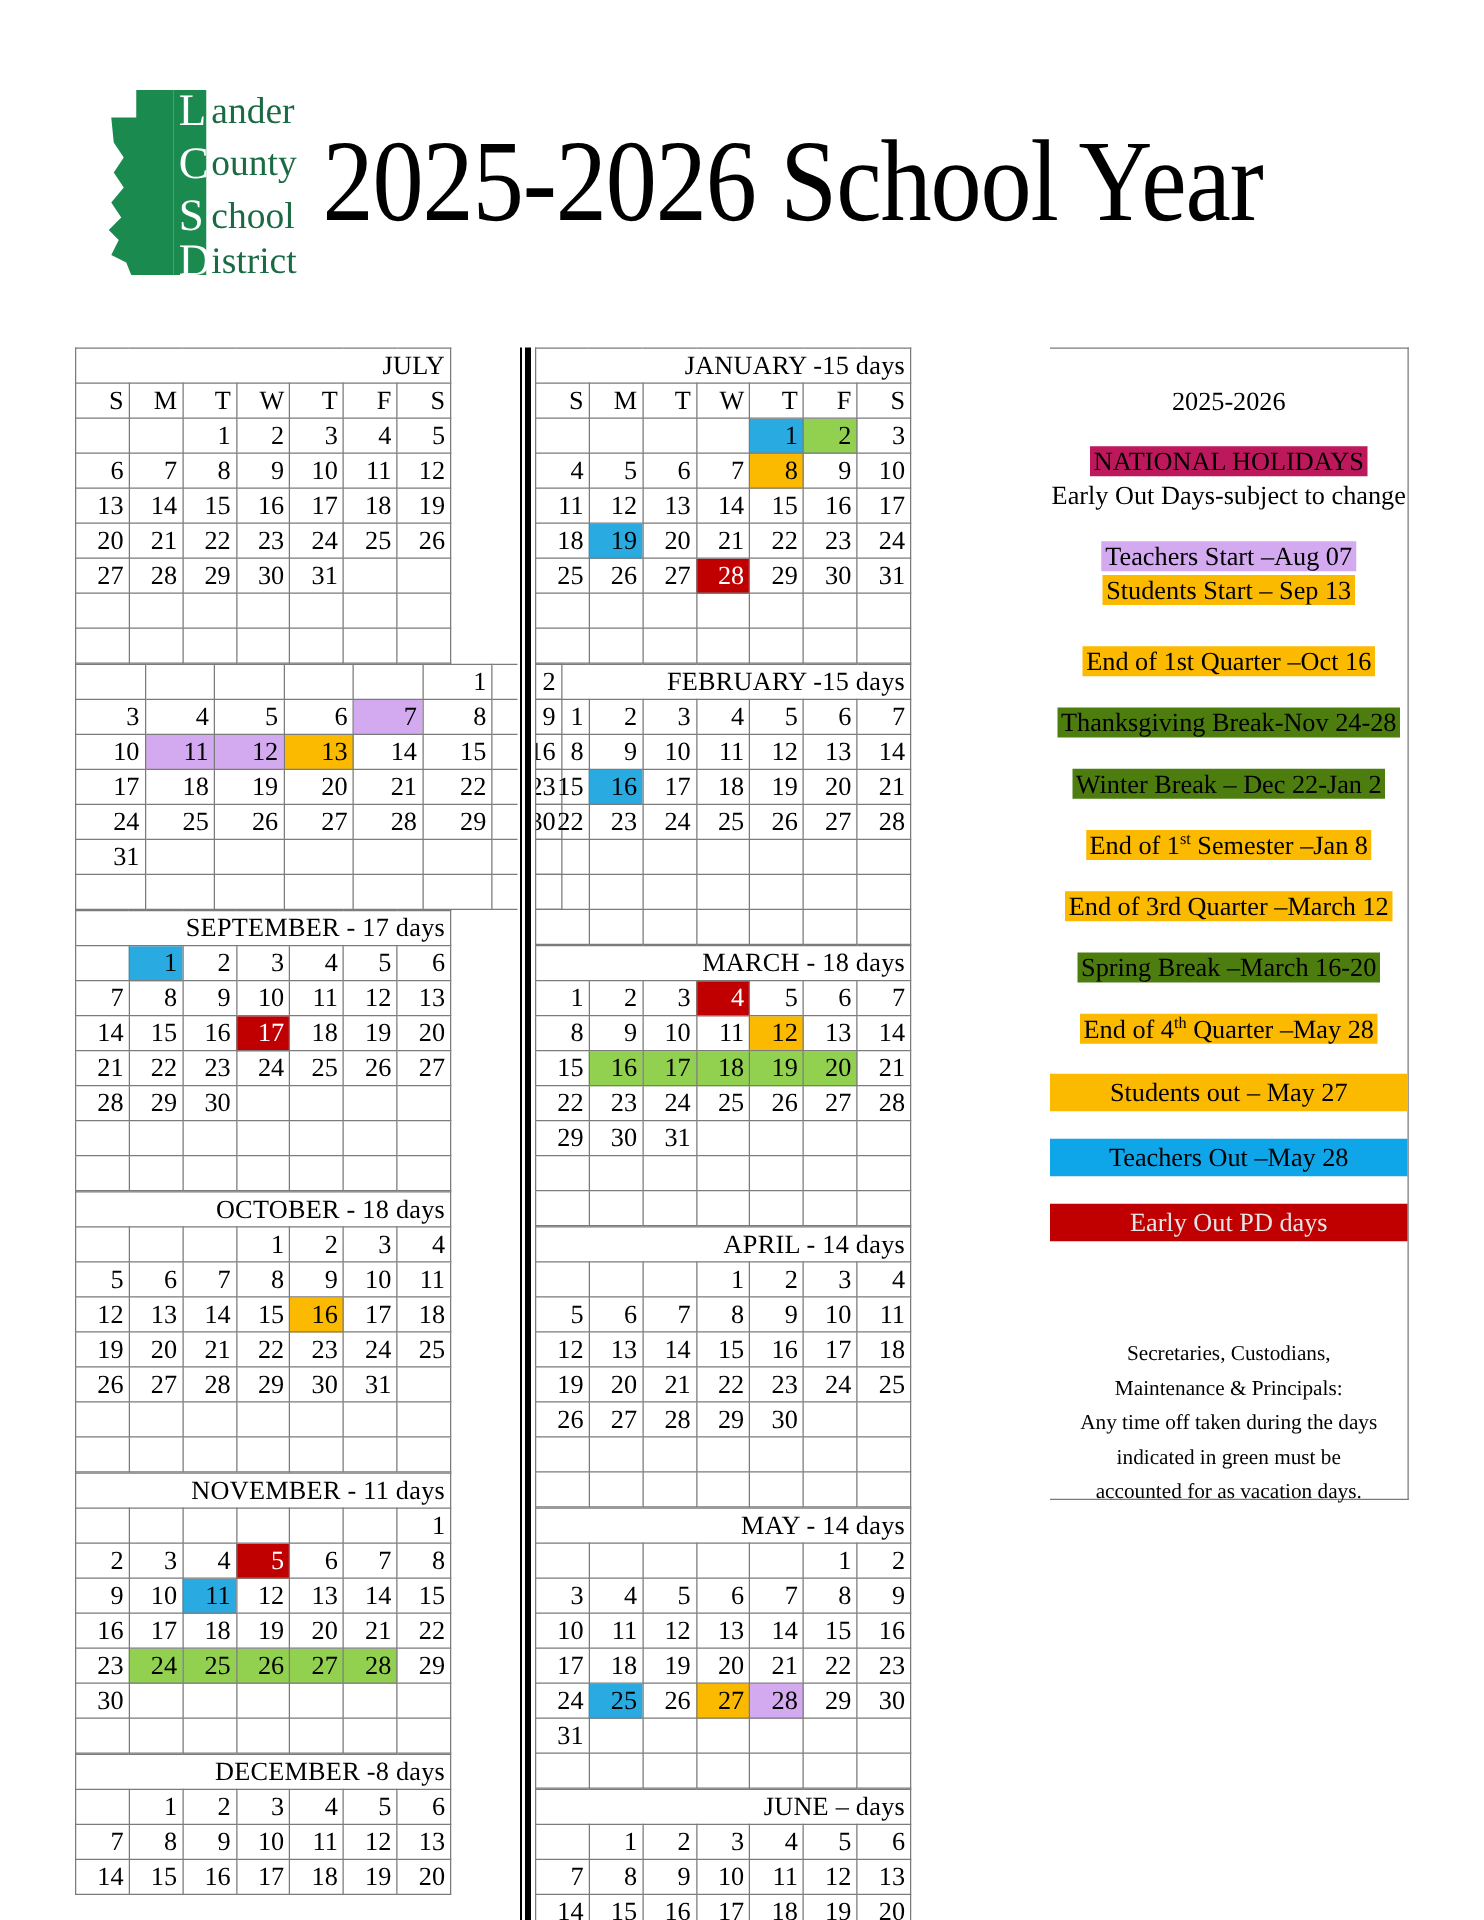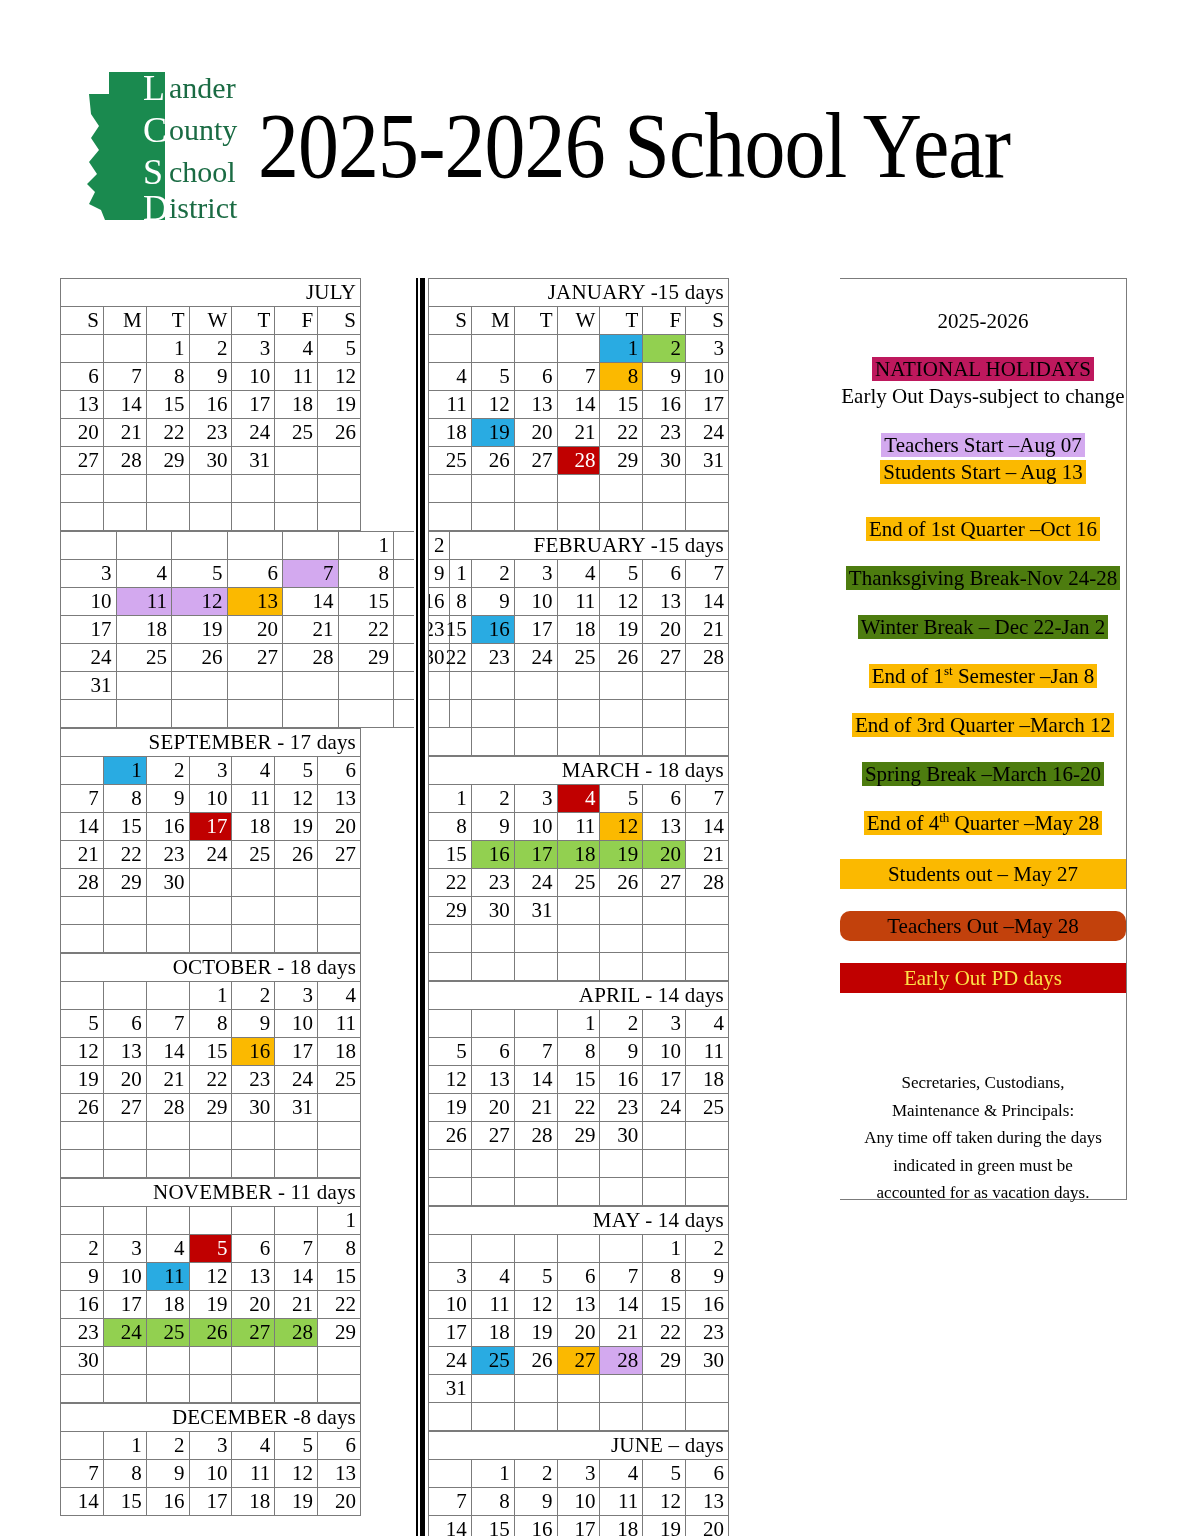--- a/index.html
+++ b/index.html
@@ -68,22 +68,22 @@
   .lg-gap-l{height:30px;}
   .mark-cyan{background:#be185d;}
   .mark-green{background:#4d7c0f;}
   .mark-orange{background:#fbb900;}
   .mark-purple{background:#d3a9ef;}
   .bar{
     display:block;width:100%;box-sizing:border-box;
     text-align:center;font-size:21px;line-height:30px;height:30px;
   }
   .bar-orange{background:#fbb900;}
-  .bar-purple{background:#c2410c;border-radius:10px;}
-  .bar-red{background:#c00000;color:#fde047;}
+  .bar-purple{background:#0ea5e9;}
+  .bar-red{background:#c00000;color:#e5e5e5;}
   .note{
     position:absolute;left:0;right:0;top:790px;
     text-align:center;font-size:17px;line-height:27.5px;padding:0 4px;
   }
   sup{font-size:.62em;vertical-align:super;line-height:0;}
 </style>
 </head>
 <body>
 
 <div class="header">
@@ -895,21 +895,21 @@
         </table>
       </div>
   </div>
   <div class="legendwrap">
     <div class="legend">
       <div class="lg-year">2025-2026</div>
       <div class="lg-line"><span class="mark mark-cyan">NATIONAL HOLIDAYS</span></div>
       <div class="lg-line">Early Out Days-subject to change</div>
       <div class="lg-gap-m"></div>
       <div class="lg-line"><span class="mark mark-purple">Teachers Start –Aug 07</span></div>
-      <div class="lg-line"><span class="mark mark-orange">Students Start – Aug 13</span></div>
+      <div class="lg-line"><span class="mark mark-orange">Students Start – Sep 13</span></div>
       <div class="lg-gap-l"></div>
       <div class="lg-line"><span class="mark mark-orange">End of 1st Quarter –Oct 16</span></div>
       <div class="lg-gap-m"></div>
       <div class="lg-line"><span class="mark mark-green">Thanksgiving Break-Nov 24-28</span></div>
       <div class="lg-gap-m"></div>
       <div class="lg-line"><span class="mark mark-green">Winter Break – Dec 22-Jan 2</span></div>
       <div class="lg-gap-m"></div>
       <div class="lg-line"><span class="mark mark-orange"><span>End of 1</span><sup>st</sup><span> Semester –Jan 8</span></span></div>
       <div class="lg-gap-m"></div>
       <div class="lg-line"><span class="mark mark-orange">End of 3rd Quarter –March 12</span></div>

